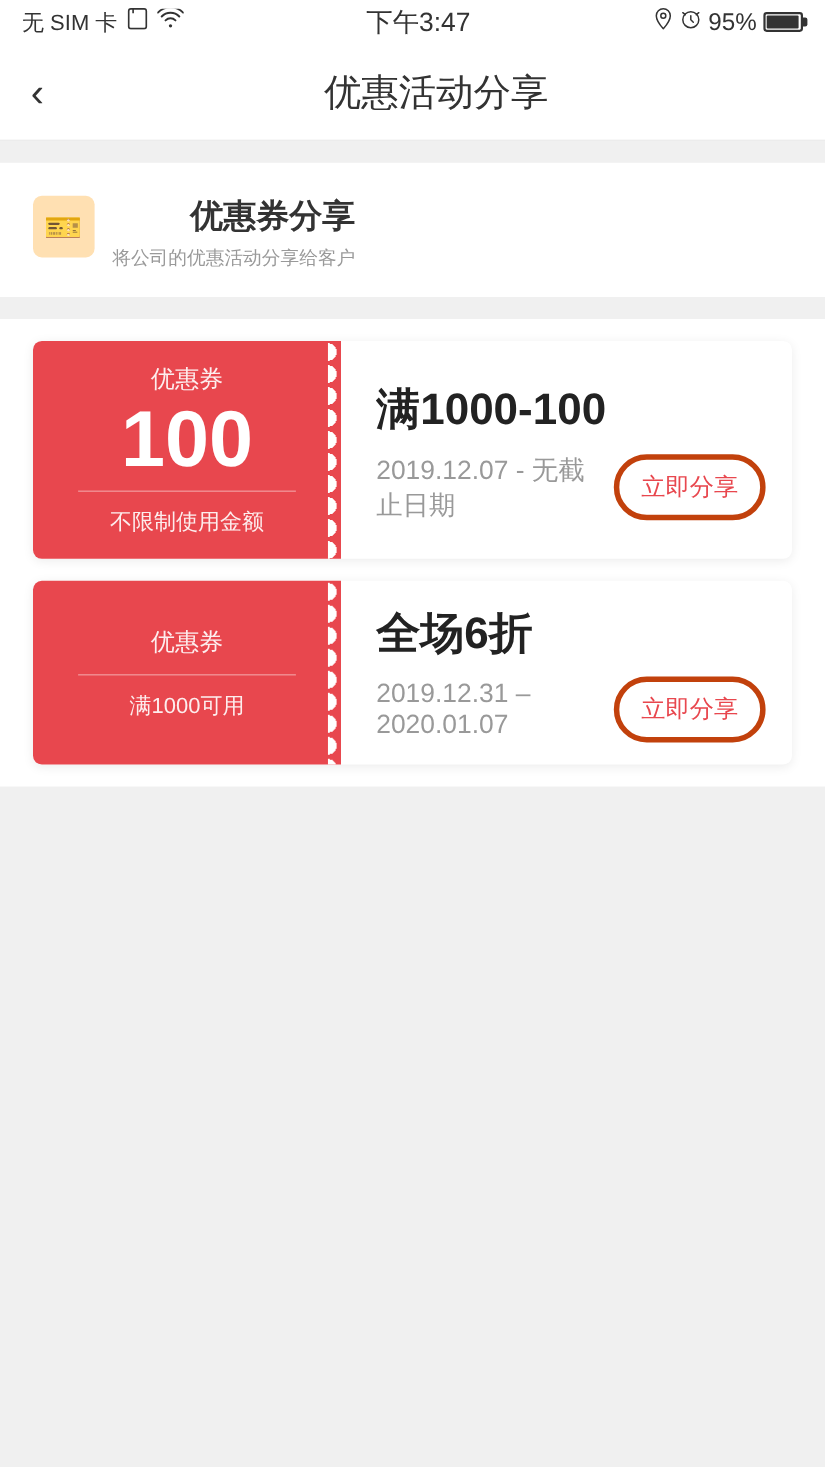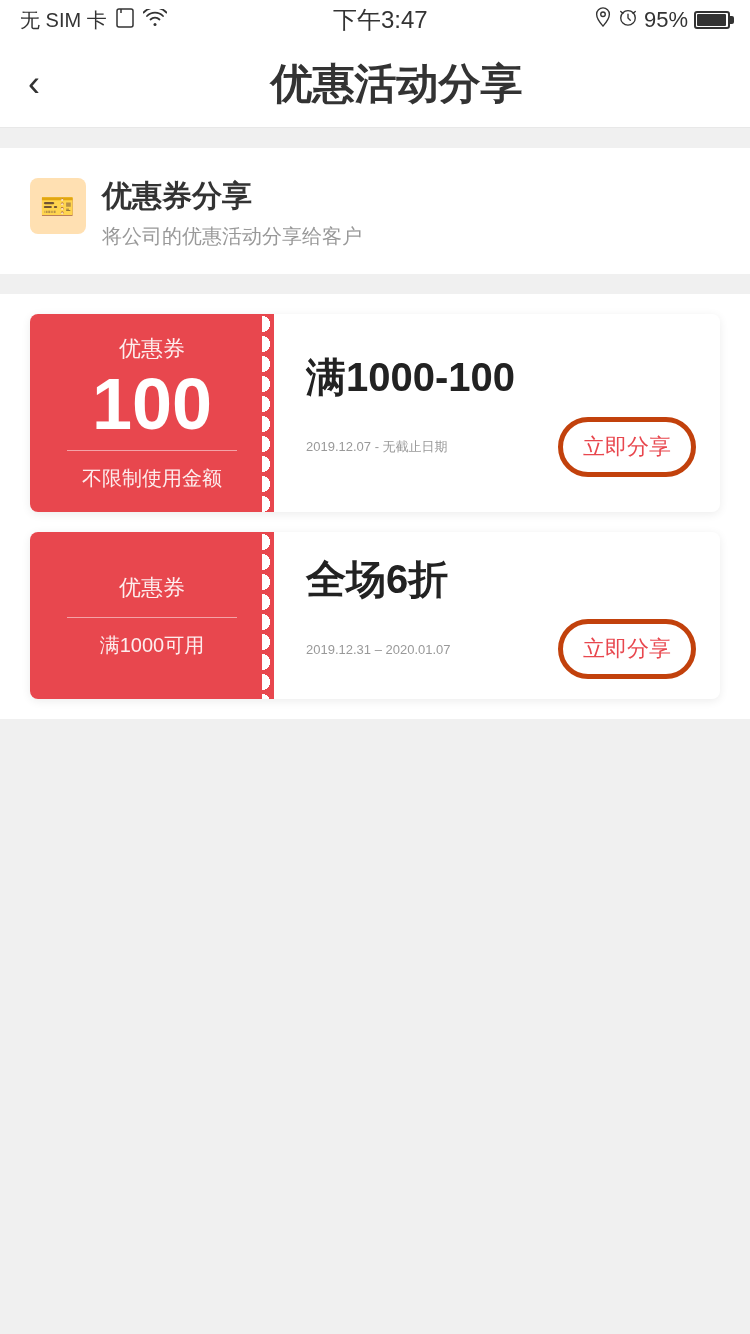--- a/index.html
+++ b/index.html
@@ -85,22 +85,22 @@
       border-bottom: 1px solid #e8e8e8;
     }
     .nav-back {
       position: absolute;
       left: 28px;
       font-size: 36px;
       color: #333;
       cursor: pointer;
     }
     .nav-title {
-      font-size: 42px;
-      font-weight: 700;
+      font-size: 34px;
+      font-weight: 400;
       color: #333;
       margin-left: 43px;
     }
 
     
     .section-header {
       background: #fff;
       padding: 28px 30px 24px 30px;
       margin-top: 20px;
       display: flex;
@@ -121,23 +121,24 @@
     }
     .section-text-block {
       display: flex;
       flex-direction: column;
       gap: 6px;
     }
     .section-title {
       font-size: 30px;
       font-weight: 600;
       color: #333;
+      text-align: right;
     }
     .section-subtitle {
-      font-size: 20px;
+      font-size: 17px;
       color: #999;
     }
 
     
     .coupon-list {
       background: #fff;
       margin-top: 20px;
       padding: 20px 30px;
       display: flex;
       flex-direction: column;
@@ -151,21 +152,21 @@
       background: #fff;
       border-radius: 8px;
       overflow: visible;
       box-shadow: 0 2px 10px rgba(0,0,0,0.08);
       min-height: 160px;
       position: relative;
     }
 
     
     .coupon-left {
-      width: 244px;
+      width: 280px;
       flex-shrink: 0;
       background: #e8474e;
       border-radius: 8px 0 0 8px;
       display: flex;
       flex-direction: column;
       align-items: center;
       justify-content: center;
       padding: 20px 16px;
       position: relative;
       color: #fff;
@@ -223,21 +224,21 @@
       font-weight: 700;
       color: #222;
     }
     .coupon-meta-row {
       display: flex;
       align-items: center;
       justify-content: space-between;
       gap: 12px;
     }
     .coupon-date {
-      font-size: 13px;
+      font-size: 24px;
       color: #999;
       flex: 1;
     }
     .coupon-share-btn {
       padding: 10px 20px;
       border: 5px solid #c2410c;
       border-radius: 30px;
       color: #e8474e;
       font-size: 22px;
       background: transparent;

